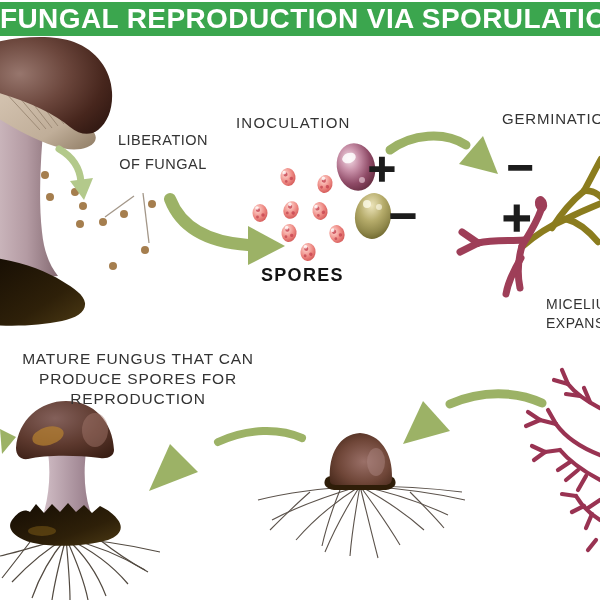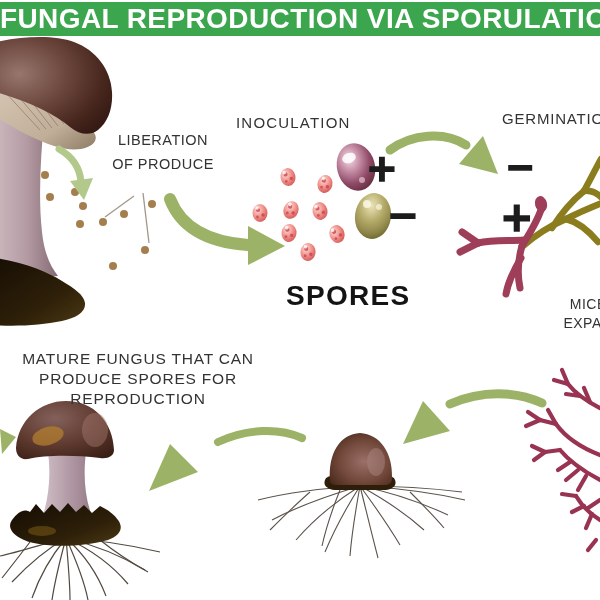--- a/index.html
+++ b/index.html
@@ -2,25 +2,25 @@
 <html><head>
 <meta charset="utf-8">
 <style>
   html,body{margin:0;padding:0;background:#fff;}
   .canvas{position:relative;width:600px;height:600px;overflow:hidden;background:#ffffff;
           font-family:"Liberation Sans",sans-serif;}
   .headband{position:absolute;left:0;top:2px;width:600px;height:34px;background:#3ba64e;}
   .headband .title{width:600px;text-align:center;white-space:nowrap;color:#fff;
           font-weight:bold;font-size:28px;line-height:34px;letter-spacing:.4px;}
   .art{position:absolute;left:0;top:0;}
-  .lbl{position:absolute;color:#333;white-space:nowrap;text-align:center;}
+  .lbl{position:absolute;color:#333;white-space:nowrap;}
   .lbl-liberation{left:98px;top:128px;width:130px;text-align:center;font-size:14.5px;
           line-height:24px;letter-spacing:.5px;white-space:normal;}
   .lbl-inoculation{left:236px;top:114px;font-size:15px;letter-spacing:1.2px;}
-  .lbl-spores{left:261px;top:280px;font-size:28px;font-weight:bold;letter-spacing:1.3px;color:#141414;margin-left:25px;}
+  .lbl-spores{left:261px;top:265px;font-size:18px;font-weight:bold;letter-spacing:1.3px;color:#141414;}
   .lbl-germination{left:502px;top:110px;font-size:15px;letter-spacing:.8px;}
   .lbl-micelium{left:546px;top:295px;font-size:14px;line-height:19px;letter-spacing:.5px;white-space:normal;width:120px;}
   .lbl-mature{left:-12px;top:349px;width:300px;text-align:center;font-size:15.5px;
           line-height:20px;letter-spacing:.8px;white-space:normal;}
   .sign{position:absolute;font-weight:bold;color:#1c1c1c;line-height:1;
         font-family:"DejaVu Sans",sans-serif;-webkit-text-stroke:1.5px #1c1c1c;}
   .sign-spore-plus{left:366px;top:149px;font-size:38px;}
   .sign-spore-minus{left:387px;top:196px;font-size:38px;}
   .sign-germ-minus{left:505px;top:149px;font-size:36px;}
   .sign-germ-plus{left:500px;top:197px;font-size:40px;}
@@ -262,21 +262,21 @@
       <ellipse cx="95" cy="430" rx="13" ry="17" fill="#a67a6e" opacity=".45"></ellipse>
     </g>
   </svg>
 
   <div class="headband">
     <div class="title">FUNGAL REPRODUCTION VIA SPORULATION</div>
   </div>
 
   <div class="lbl lbl-liberation">
     <div>LIBERATION</div>
-    <div>OF PRODUCE</div>
+    <div>OF FUNGAL</div>
   </div>
 
   <div class="lbl lbl-inoculation">INOCULATION</div>
 
   <div class="lbl lbl-spores">SPORES</div>
 
   <div class="lbl lbl-germination">GERMINATION</div>
 
   <div class="lbl lbl-micelium">
     <div>MICELIUM</div>

